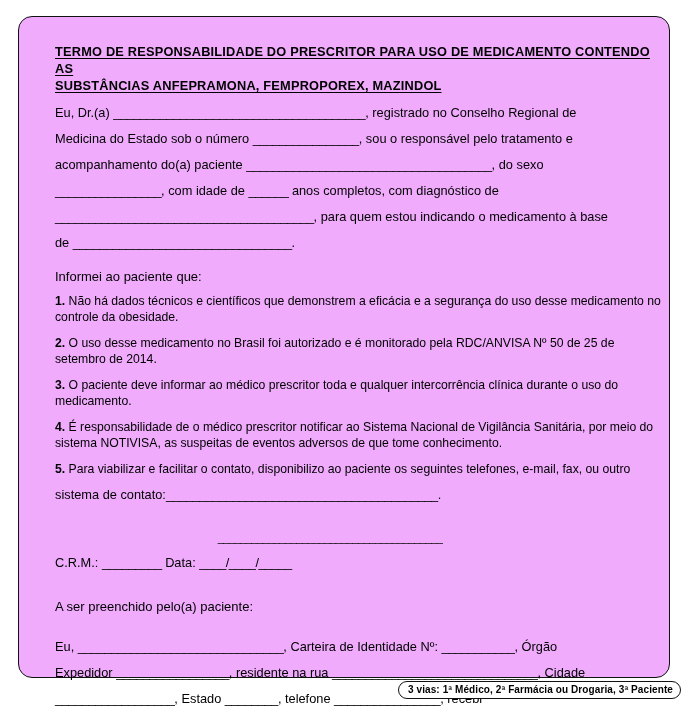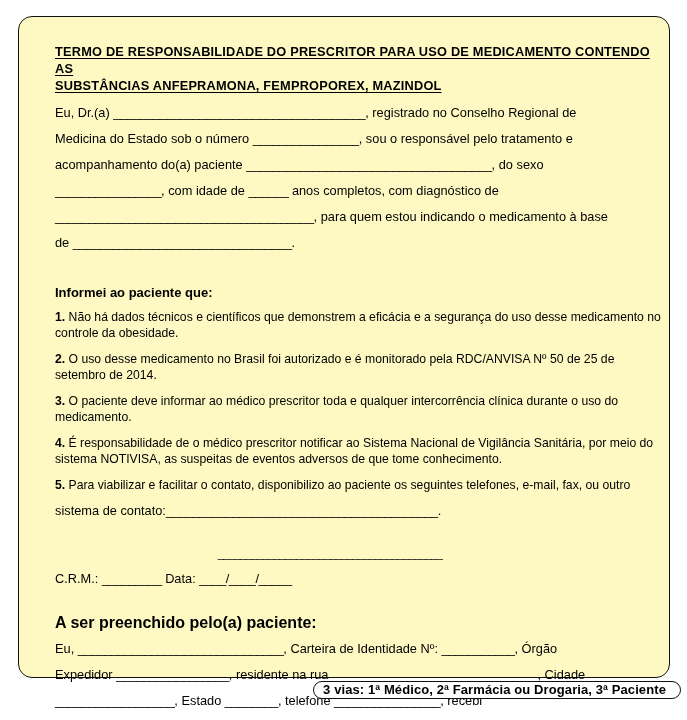--- a/index.html
+++ b/index.html
@@ -22,21 +22,21 @@
   }
   .form-frame {
     position: absolute;
     left: 18px;
     top: 16px;
     width: 652px;
     height: 662px;
     border: 1.5px solid #111111;
     border-radius: 14px;
     box-sizing: border-box;
-    background: #fef9c3;
+    background: #f0abfc;
   }
   .form-inner {
     position: absolute;
     left: 36px;
     top: 26px;
     width: 620px;
     box-sizing: border-box;
   }
   .doc-title {
     font-weight: bold;
@@ -51,24 +51,24 @@
   }
   .body-line {
     font-size: 13.2px;
     line-height: 26px;
     white-space: nowrap;
     margin: 0;
     transform: scaleX(0.97);
     transform-origin: left top;
   }
   .section-head {
-    font-weight: bold;
+    font-weight: normal;
     font-size: 13px;
     line-height: 18px;
-    margin: 28px 0 8px 0;
+    margin: 12px 0 8px 0;
   }
   .numbered {
     font-size: 12.4px;
     line-height: 15.5px;
     margin: 0 0 11px 0;
     transform: scaleX(0.985);
     transform-origin: left top;
   }
   .numbered .num {
     font-weight: bold;
@@ -113,33 +113,33 @@
   .divider {
     margin: 6px 0 2px 0;
     font-size: 13.2px;
     line-height: 12px;
     letter-spacing: -0.6px;
     white-space: nowrap;
     overflow: hidden;
     width: 621px;
   }
   .patient-head {
-    font-weight: bold;
-    font-size: 16px;
+    font-weight: normal;
+    font-size: 13px;
     line-height: 18px;
-    margin: 6px 0 4px 0;
+    margin: 6px 0 18px 0;
   }
   .vias-badge {
     position: absolute;
     right: -12px;
     bottom: -22px;
     border: 1px solid #111111;
     border-radius: 12px;
-    padding: 2px 14px 3px 9px;
-    font-size: 13px;
+    padding: 2px 7px 3px 9px;
+    font-size: 10px;
     line-height: 11px;
     font-weight: bold;
     background: #ffffff;
     white-space: nowrap;
     letter-spacing: 0.1px;
   }
 </style>
 </head>
 <body>
 

